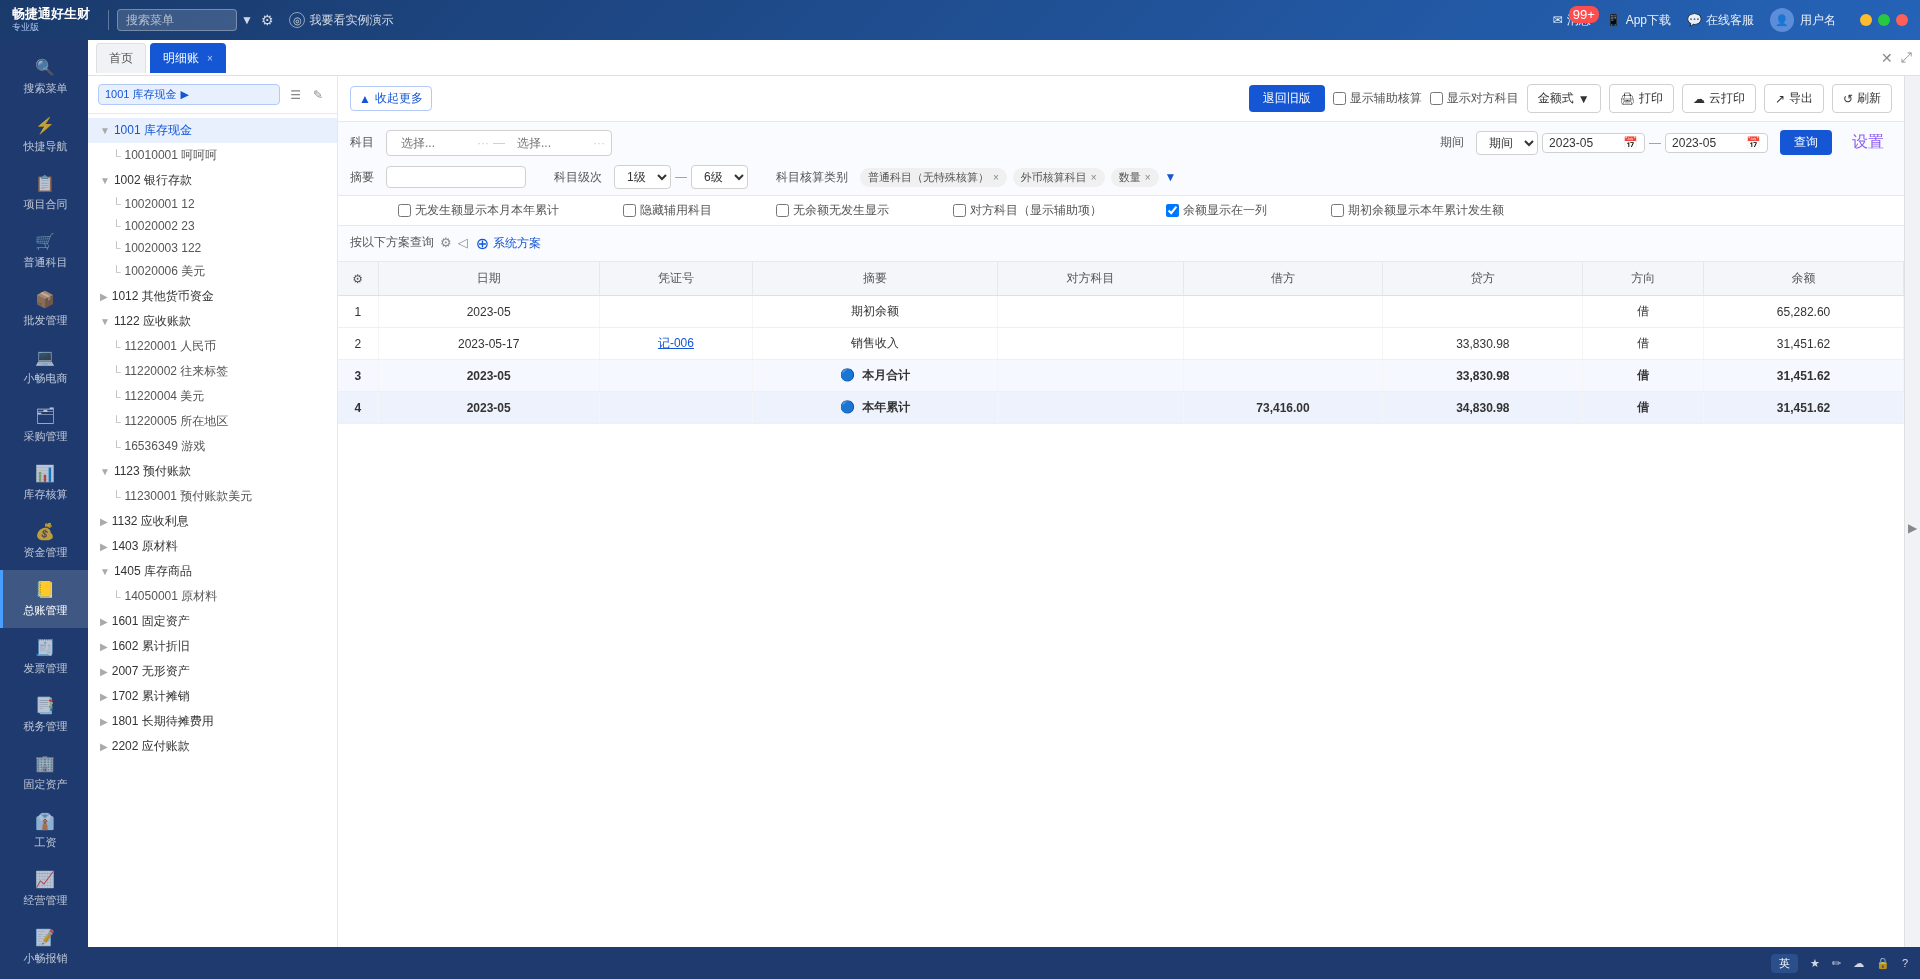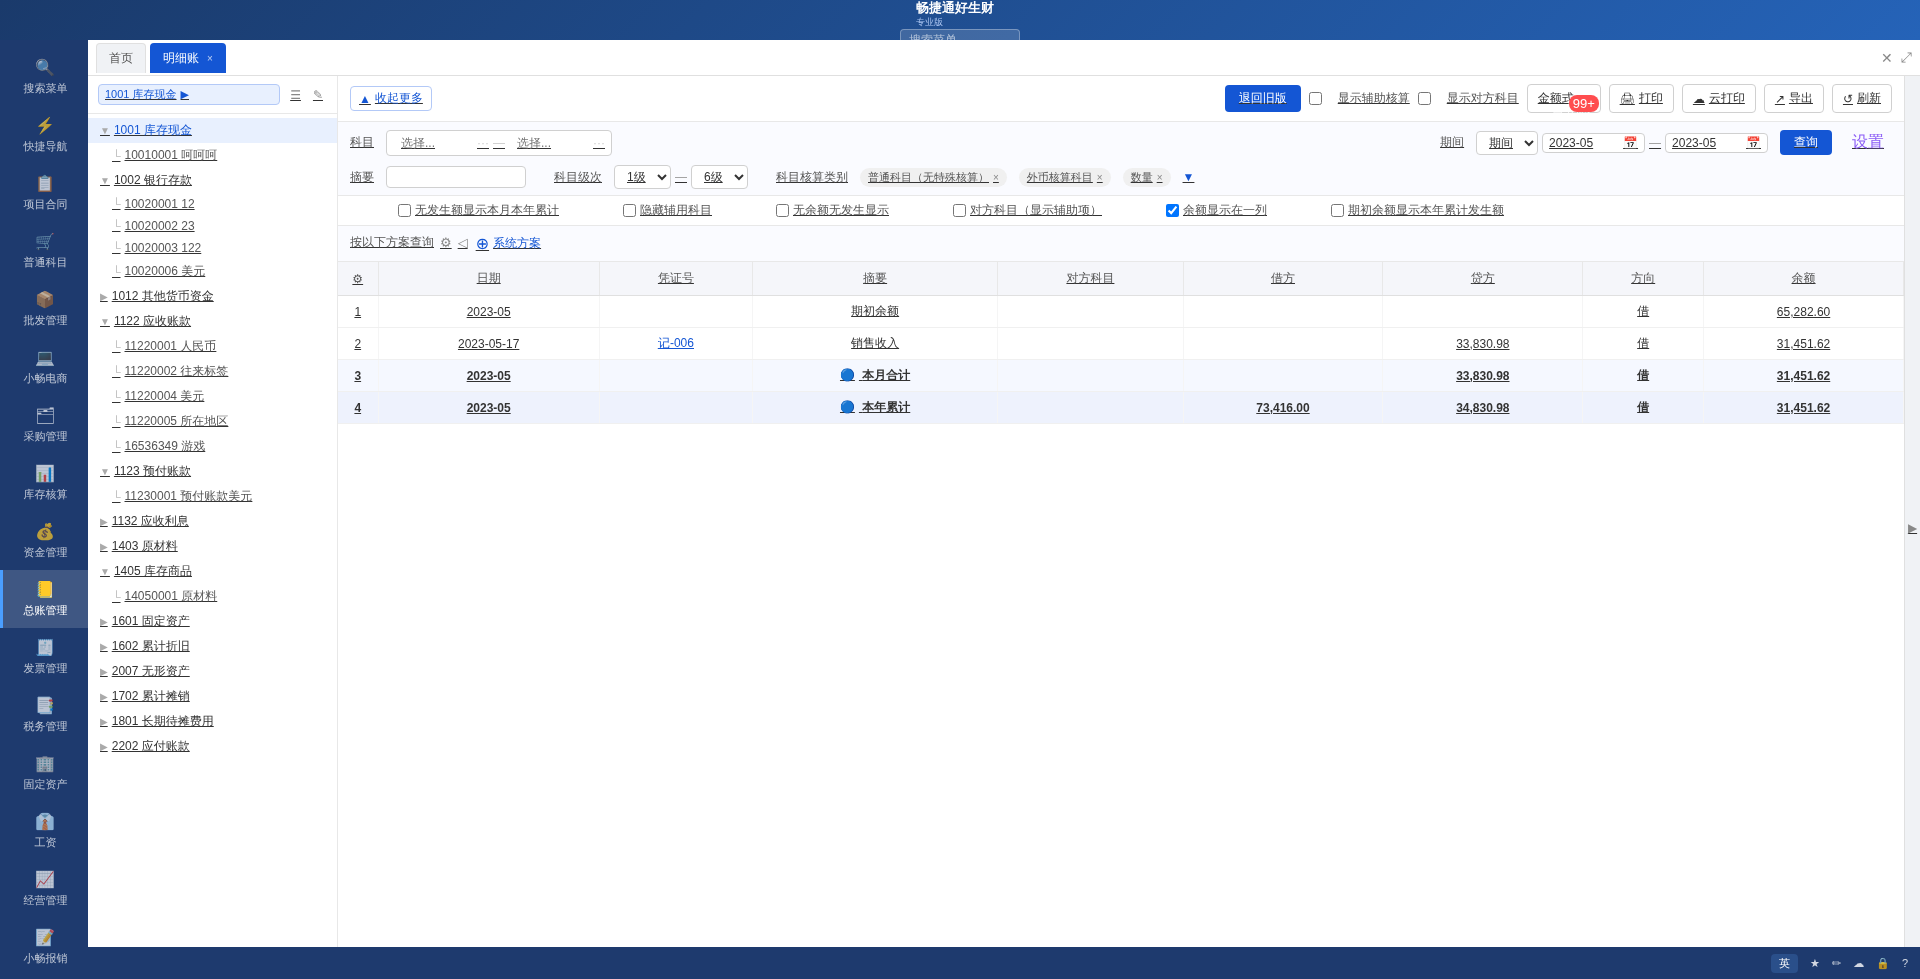--- a/index.html
+++ b/index.html
@@ -2,21 +2,21 @@
 <html><head>
   <meta charset="utf-8">
   <style>
     * { box-sizing: border-box; margin: 0; padding: 0; }
     body { font-family: 'Microsoft YaHei', Arial, sans-serif; font-size: 12px; background: #f0f2f5; color: #333; overflow: hidden; height: 979px; }
 
     
     .top-bar {
       display: flex; align-items: center; height: 40px;
       background: linear-gradient(135deg, #1a3a6b 0%, #2563b8 100%);
-      padding: 0 12px; color: white; flex-direction: column;
+      padding: 0 12px; color: white;
     }
     .top-bar-logo { display: flex; align-items: center; gap: 6px; min-width: 88px; }
     .top-bar-logo-text { font-size: 13px; font-weight: bold; color: #fff; line-height: 1.2; }
     .top-bar-logo-sub { font-size: 9px; color: #aac4f0; }
     .top-bar-divider { width: 1px; height: 20px; background: rgba(255,255,255,0.3); margin: 0 8px; }
     .top-bar-search { background: rgba(255,255,255,0.15); border: 1px solid rgba(255,255,255,0.3); border-radius: 4px; color: white; padding: 3px 24px 3px 8px; font-size: 12px; width: 120px; outline: none; }
     .top-bar-search::placeholder { color: rgba(255,255,255,0.6); }
     .top-bar-dropdown { color: rgba(255,255,255,0.8); margin-left: 4px; cursor: pointer; }
     .top-bar-gear { color: rgba(255,255,255,0.8); margin: 0 8px; cursor: pointer; font-size: 14px; }
     .top-bar-demo { display: flex; align-items: center; gap: 4px; color: rgba(255,255,255,0.8); font-size: 12px; cursor: pointer; margin-left: 8px; }
@@ -44,21 +44,21 @@
     .content-area { flex: 1; display: flex; flex-direction: column; overflow: hidden; background: #f5f6fa; }
 
     
     .tab-bar { display: flex; align-items: center; background: white; border-bottom: 1px solid #e0e0e0; padding: 0 8px; height: 36px; gap: 4px; }
     .tab-item { display: flex; align-items: center; gap: 4px; padding: 6px 12px; border-radius: 4px 4px 0 0; cursor: pointer; font-size: 12px; color: #666; border: 1px solid transparent; border-bottom: none; position: relative; }
     .tab-item.active { background: #1456d4; color: white; }
     .tab-item-close { color: rgba(255,255,255,0.7); font-size: 10px; cursor: pointer; margin-left: 4px; }
     .tab-home { color: #555; background: #f0f2f5; border: 1px solid #e0e0e0; border-bottom: none; }
 
     
-    .main-content { flex: 1; display: flex; overflow: hidden; text-decoration: underline; }
+    .main-content { flex: 1; display: flex; overflow: hidden; }
 
     
     .left-panel { width: 250px; background: white; border-right: 1px solid #e8e8e8; display: flex; flex-direction: column; flex-shrink: 0; overflow: hidden; }
     .left-panel-header { display: flex; align-items: center; padding: 8px 10px; border-bottom: 1px solid #e8e8e8; gap: 6px; }
     .account-tag { background: #e8f0fe; color: #1456d4; border: 1px solid #b3c9f7; border-radius: 4px; padding: 2px 6px; font-size: 11px; display: flex; align-items: center; gap: 4px; flex: 1; }
     .account-tag-arrow { color: #1456d4; }
     .left-panel-actions { display: flex; gap: 4px; }
     .left-panel-btn { background: none; border: none; color: #888; cursor: pointer; font-size: 12px; padding: 2px 4px; }
     .left-panel-tree { padding: 4px 0; overflow-y: auto; flex: 1; }
     .tree-item { padding: 4px 8px 4px 12px; cursor: pointer; display: flex; align-items: center; gap: 4px; font-size: 12px; color: #333; }
@@ -67,21 +67,21 @@
     .tree-item.child { padding-left: 24px; color: #555; }
     .tree-expand { color: #aaa; font-size: 10px; }
 
     
     .right-panel { flex: 1; display: flex; flex-direction: column; overflow: hidden; background: white; }
 
     
     .toolbar { display: flex; align-items: center; padding: 8px 12px; border-bottom: 1px solid #e8e8e8; gap: 8px; flex-wrap: wrap; }
     .btn-primary { background: #1456d4; color: white; border: none; border-radius: 4px; padding: 5px 14px; font-size: 12px; cursor: pointer; white-space: nowrap; }
     .btn-default { background: white; color: #333; border: 1px solid #d0d0d0; border-radius: 4px; padding: 5px 10px; font-size: 12px; cursor: pointer; display: flex; align-items: center; gap: 4px; white-space: nowrap; }
-    .checkbox-group { display: flex; align-items: center; gap: 16px; font-size: 12px; color: #555; white-space: nowrap; }
+    .checkbox-group { display: flex; align-items: center; gap: 4px; font-size: 12px; color: #555; white-space: nowrap; }
     .checkbox-group input { cursor: pointer; }
     .filter-row { display: flex; align-items: center; gap: 12px; margin-bottom: 8px; flex-wrap: wrap; }
     .filter-row:last-child { margin-bottom: 0; }
     .filter-label { color: #555; font-size: 12px; white-space: nowrap; }
     .filter-input { border: 1px solid #d0d0d0; border-radius: 4px; padding: 3px 8px; font-size: 12px; width: 120px; color: #999; }
     .filter-select { border: 1px solid #d0d0d0; border-radius: 4px; padding: 3px 8px; font-size: 12px; color: #333; background: white; cursor: pointer; }
     .filter-dash { color: #999; }
     .date-input { border: none; outline: none; width: 80px; font-size: 12px; color: #333; }
     .filter-tag { display: inline-flex; align-items: center; gap: 4px; background: #f0f0f0; border-radius: 12px; padding: 2px 8px; font-size: 11px; color: #555; }
     .filter-tag-close { cursor: pointer; color: #888; font-size: 10px; }
@@ -484,21 +484,21 @@
                 <option>2级</option>
               </select>
               <span style="color:#999">—</span>
               <select class="filter-select">
                 <option>6级</option>
                 <option>5级</option>
               </select>
             </div>
 
             <span class="filter-label" style="margin-left:16px">科目核算类别</span>
-            <div style="display:flex;align-items:center;gap:12px;flex-wrap:wrap">
+            <div style="display:flex;align-items:center;gap:6px;flex-wrap:wrap">
               <span class="filter-tag">
                 <span>普通科目（无特殊核算）</span>
                 <span class="filter-tag-close">×</span>
               </span>
               <span class="filter-tag">
                 <span>外币核算科目</span>
                 <span class="filter-tag-close">×</span>
               </span>
               <span class="filter-tag">
                 <span>数量</span>

